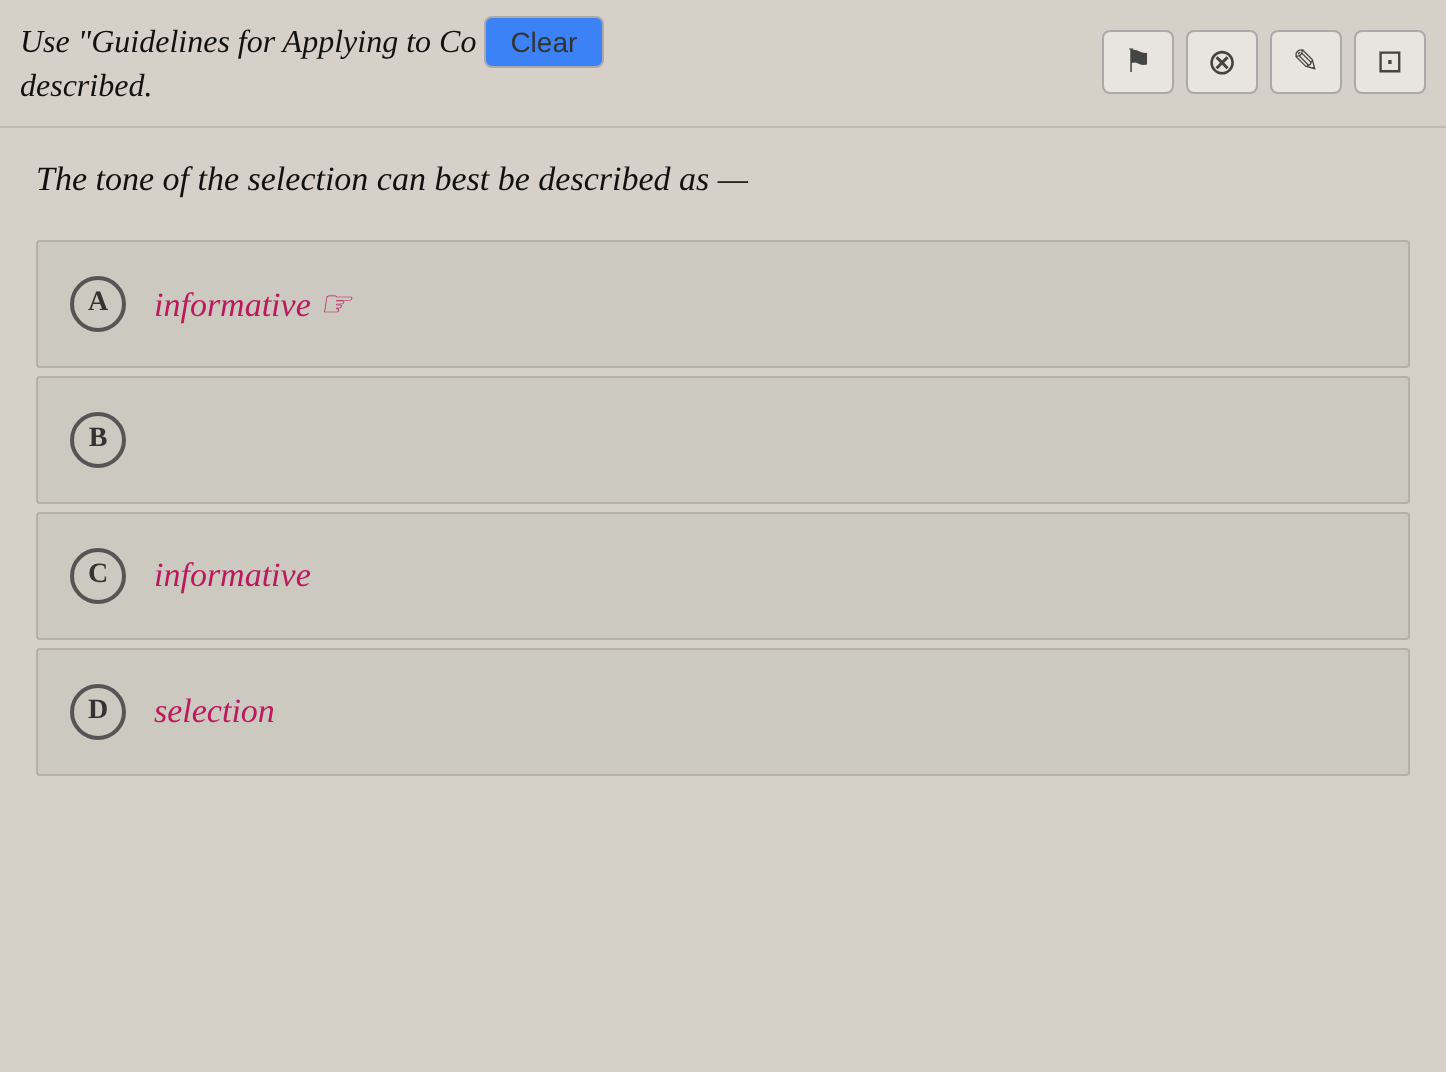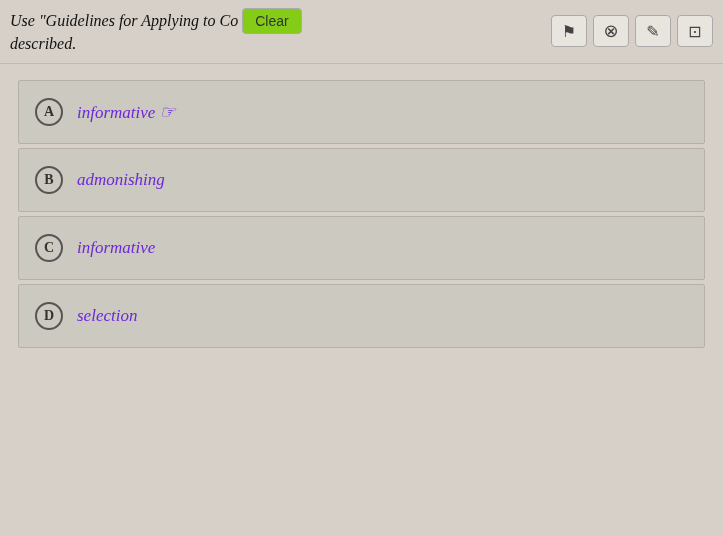--- a/index.html
+++ b/index.html
@@ -28,21 +28,21 @@
 
     .header-text {
       font-size: 16px;
       color: #111;
       flex: 1;
       font-style: italic;
       line-height: 1.3;
     }
 
     .clear-btn {
-      background: #84cc16;
+      background: #3b82f6;
       border: 1px solid #aaa;
       border-radius: 4px;
       padding: 4px 12px;
       font-size: 14px;
       cursor: pointer;
       color: #333;
       white-space: nowrap;
     }
 
     .icon-btn {
@@ -100,21 +100,21 @@
       justify-content: center;
       font-size: 14px;
       font-weight: bold;
       color: #333;
       flex-shrink: 0;
       background: transparent;
     }
 
     .option-label {
       font-size: 17px;
-      color: #6d28d9;
+      color: #be185d;
       font-style: italic;
     }
 
     .cursor-hand {
       display: inline-block;
       font-size: 18px;
       margin-left: 4px;
     }
   </style>
 </head>
@@ -135,31 +135,31 @@
   </button>
   <button class="icon-btn" title="Edit">
     <span>✎</span>
   </button>
   <button class="icon-btn" title="Expand">
     <span>⊡</span>
   </button>
 </div>
 
 <div class="main-content">
+  <div class="question-text">The tone of the selection can best be described as —</div>
 
   <div class="options-list">
 
     <div class="option-item">
       <div class="option-circle">A</div>
       <span class="option-label">informative<span class="cursor-hand">☞</span></span>
     </div>
 
     <div class="option-item">
       <div class="option-circle">B</div>
-      <span class="option-label">admonishing</span>
     </div>
 
     <div class="option-item">
       <div class="option-circle">C</div>
       <span class="option-label">informative</span>
     </div>
 
     <div class="option-item">
       <div class="option-circle">D</div>
       <span class="option-label">selection</span>

